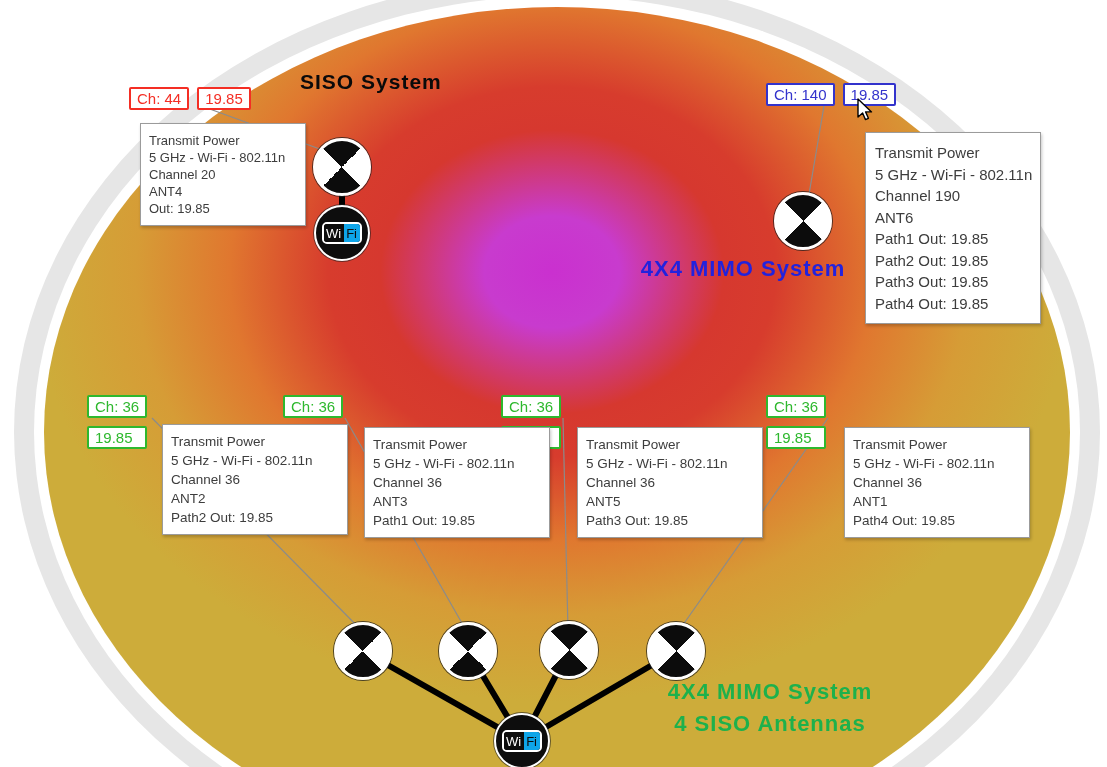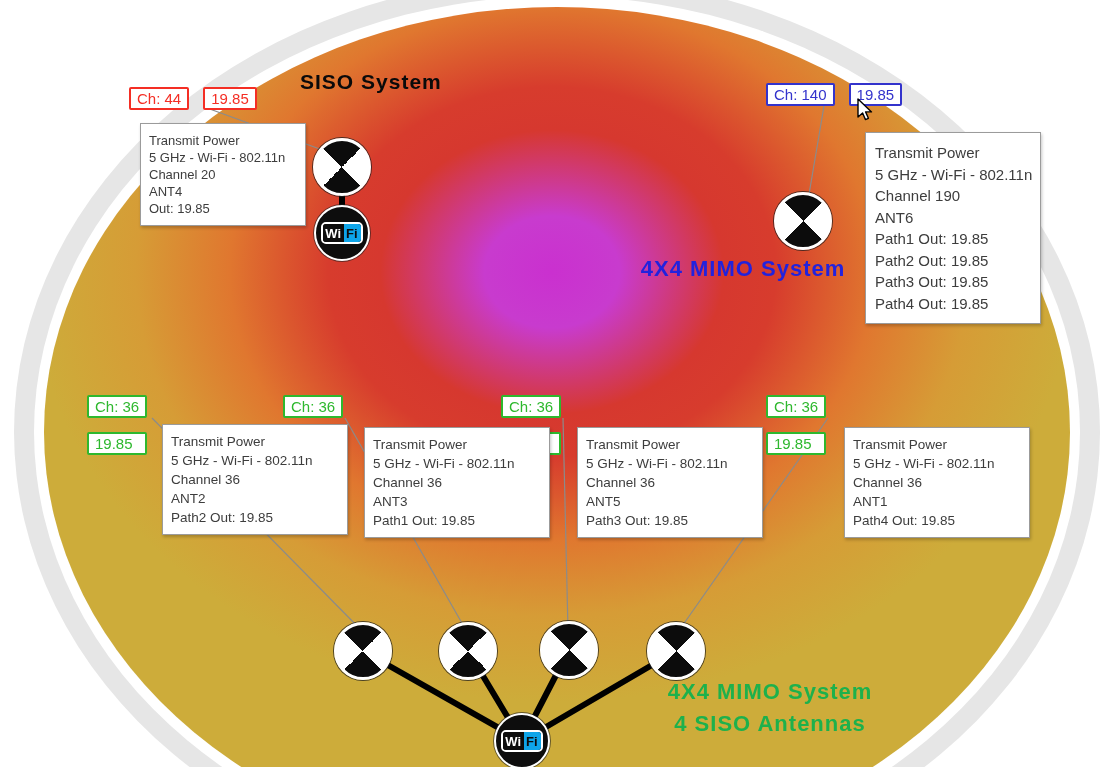--- a/index.html
+++ b/index.html
@@ -36,27 +36,27 @@
     box-shadow:0 0 0 1px rgba(30,30,30,.75);
   }
   
   .wifi{
     position:absolute;width:52px;height:52px;border-radius:50%;background:#0d0d0d;
     border:2px solid #ffffff;box-shadow:0 0 0 1px rgba(30,30,30,.6);
     display:flex;align-items:center;justify-content:center;
   }
   .wifi .logo{
     display:flex;border:2px solid #ffffff;border-radius:5px;overflow:hidden;
-    font-weight:bold;font-size:13px;line-height:1;
+    font-weight:normal;font-size:13px;line-height:1;
   }
   .wifi .logo .wi{background:#0d0d0d;color:#ffffff;padding:3px 3px 2px 2px;}
   .wifi .logo .fi{background:#0ea5e9;color:#0d0d0d;padding:3px 3px 2px 2px;}
 
   
-  .badge{position:absolute;display:flex;gap:14px;font-size:15px;}
+  .badge{position:absolute;display:flex;gap:8px;font-size:15px;}
   .badge .cell{
     background:#ffffff;border:2px solid currentColor;border-radius:2px;
     padding:0 6px;height:19px;line-height:19px;white-space:nowrap;
   }
   .badge.red{color:#f42e24;}
   .badge.blue{color:#3333cc;}
   .badge.green{color:#2eb82e;flex-direction:column;}
 
   
   .tip{

